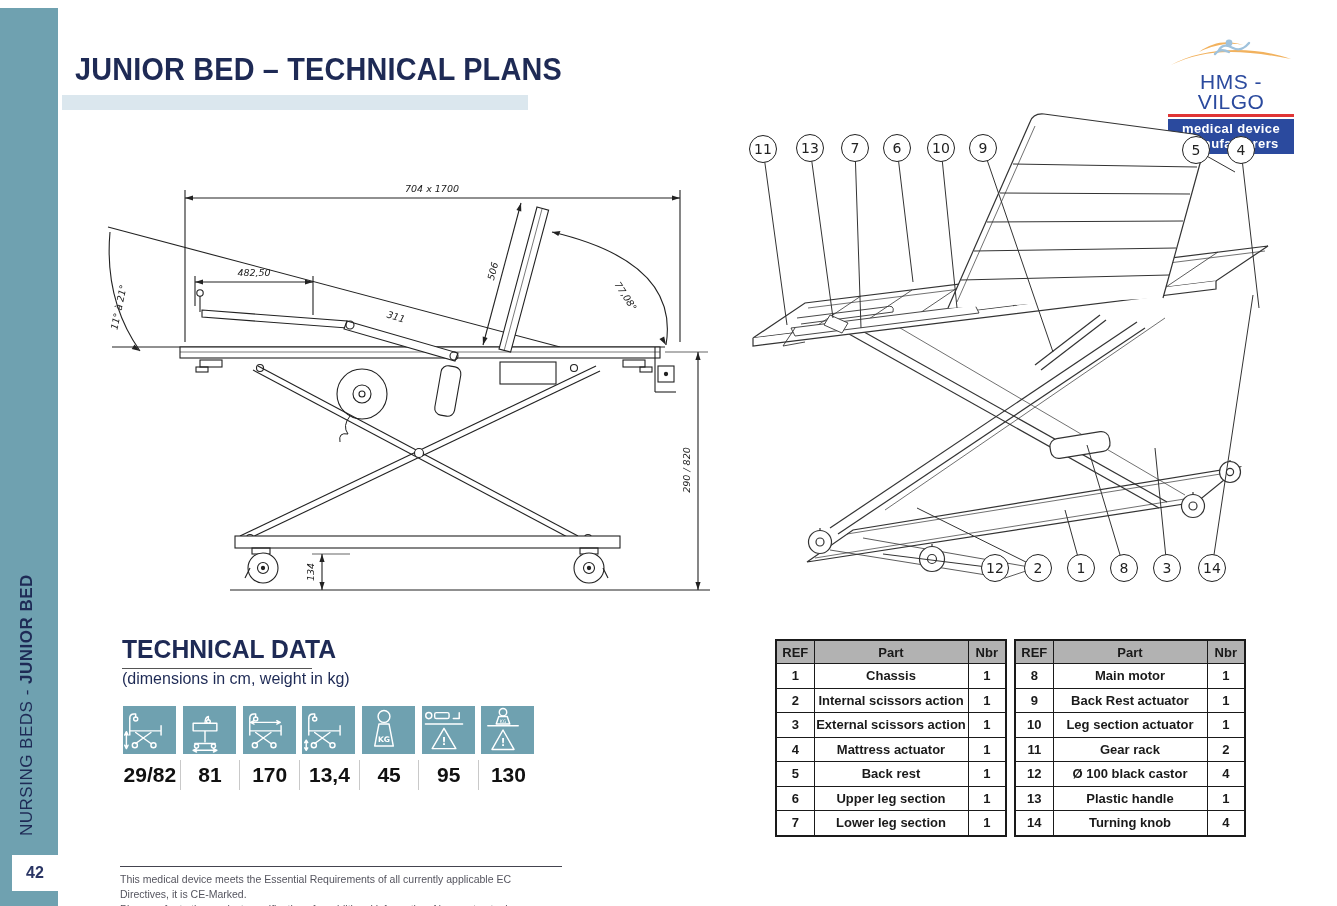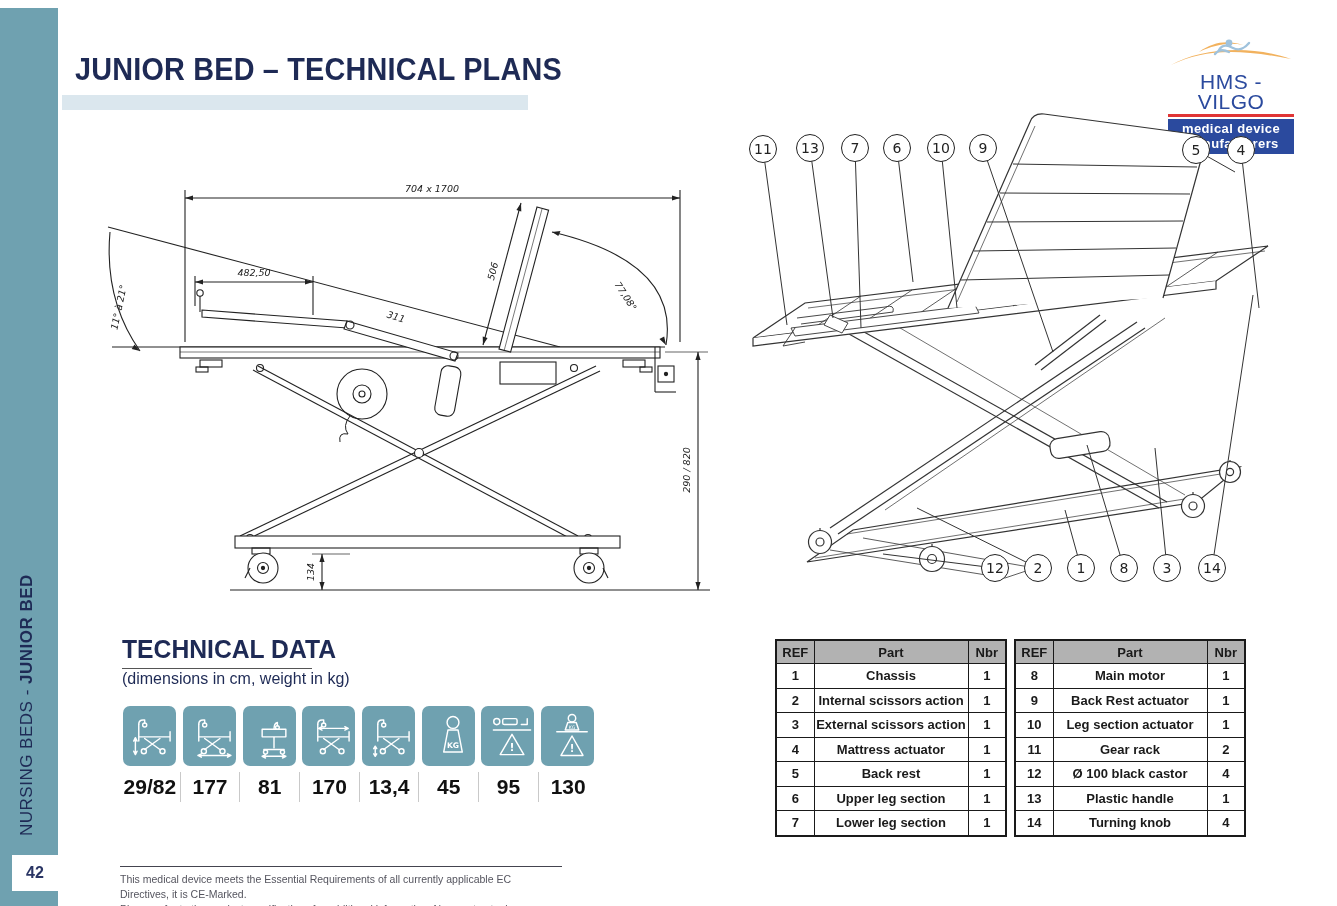--- a/index.html
+++ b/index.html
@@ -28,22 +28,22 @@
   svg text{font-family:"DejaVu Sans",sans-serif;}
   .dim{font-size:9.5px;font-style:italic;fill:#222;}
   .callout-num{font-size:14px;fill:#222;font-style:normal;}
   
   .td-heading{position:absolute;left:122px;top:634px;font-size:26px;font-weight:700;color:#1e2a55;
         transform:scaleX(.95);transform-origin:left center;border-bottom:1.5px solid #555;
         padding-bottom:3px;width:200px;white-space:nowrap;}
   .td-subtitle{position:absolute;left:122px;top:670px;font-size:16px;color:#1e2a55;}
   .specs{position:absolute;left:120px;top:706px;display:flex;}
   .spec-cell{width:59.7px;text-align:center;}
-  .spec-icon{width:53px;height:60px;background:#6fa1b0;border-radius:7px;margin:0 auto;
-        display:flex;align-items:center;justify-content:flex-end;}
+  .spec-icon{width:53px;height:48px;background:#6fa1b0;border-radius:0;margin:0 auto;
+        display:flex;align-items:center;justify-content:flex-start;}
   .spec-value{margin-top:6px;height:30px;line-height:30px;font-size:21px;font-weight:700;color:#111;}
   .spec-cell + .spec-cell .spec-value{border-left:1px solid #c9c9c9;}
   
   .parts-table{position:absolute;border-collapse:collapse;table-layout:fixed;width:232px;}
   .parts-table th,.parts-table td{border:1px solid #1a1a1a;text-align:center;overflow:hidden;white-space:nowrap;}
   .parts-table th{background:#b2b2b2;height:20px;font-size:13px;font-weight:700;color:#1a1a1a;}
   .parts-table td{height:21.5px;font-size:13px;font-weight:700;color:#1a1a1a;}
   .parts-table{border:2px solid #1a1a1a;}
   #table-0{left:775px;top:639px;}
   #table-1{left:1014px;top:639px;}
@@ -298,34 +298,20 @@
             <path d="M8,14 Q8,9 13,9 L15,9 M15,9 V13"></path>
             <circle cx="15" cy="15" r="2.4"></circle>
             <path d="M4,30 V50 M4,30 l-2,4 M4,30 l2,4 M4,50 l-2,-4 M4,50 l2,-4"></path>
           </svg>
         </div>
         <div class="spec-value">29/82</div>
       </div>
       <div class="spec-cell">
         <div class="spec-icon">
           <svg width="44" height="48" viewBox="0 0 52 56" fill="none" stroke="#fff" stroke-width="1.7" stroke-linecap="round" stroke-linejoin="round" style="position:static">
-            <path d="M8,14 V34 M8,29 H45 M45,23 V34"></path>
-            <path d="M15,31 L33,44 M33,31 L15,44"></path>
-            <circle cx="14" cy="46" r="3"></circle>
-            <circle cx="36" cy="46" r="3"></circle>
-            <path d="M8,14 Q8,9 13,9 L15,9 M15,9 V13"></path>
-            <circle cx="15" cy="15" r="2.4"></circle>
-            <path d="M7,51 H46 M7,51 l4,-2 M7,51 l4,2 M46,51 l-4,-2 M46,51 l-4,2"></path>
-          </svg>
-        </div>
-        <div class="spec-value">177</div>
-      </div>
-      <div class="spec-cell">
-        <div class="spec-icon">
-          <svg width="44" height="48" viewBox="0 0 52 56" fill="none" stroke="#fff" stroke-width="1.7" stroke-linecap="round" stroke-linejoin="round" style="position:static">
             <path d="M12,20 H40 V29 H12 Z M26,29 V42 M14,44 H38 M26,29 h6"></path>
             <circle cx="16" cy="47" r="2.4"></circle>
             <circle cx="36" cy="47" r="2.4"></circle>
             <path d="M26,20 Q26,13 30,12 M30,12 V16"></path>
             <circle cx="30" cy="18" r="2.2"></circle>
             <path d="M12,52 H40 M12,52 l4,-2 M12,52 l4,2 M40,52 l-4,-2 M40,52 l-4,2"></path>
           </svg>
         </div>
         <div class="spec-value">81</div>
       </div>

